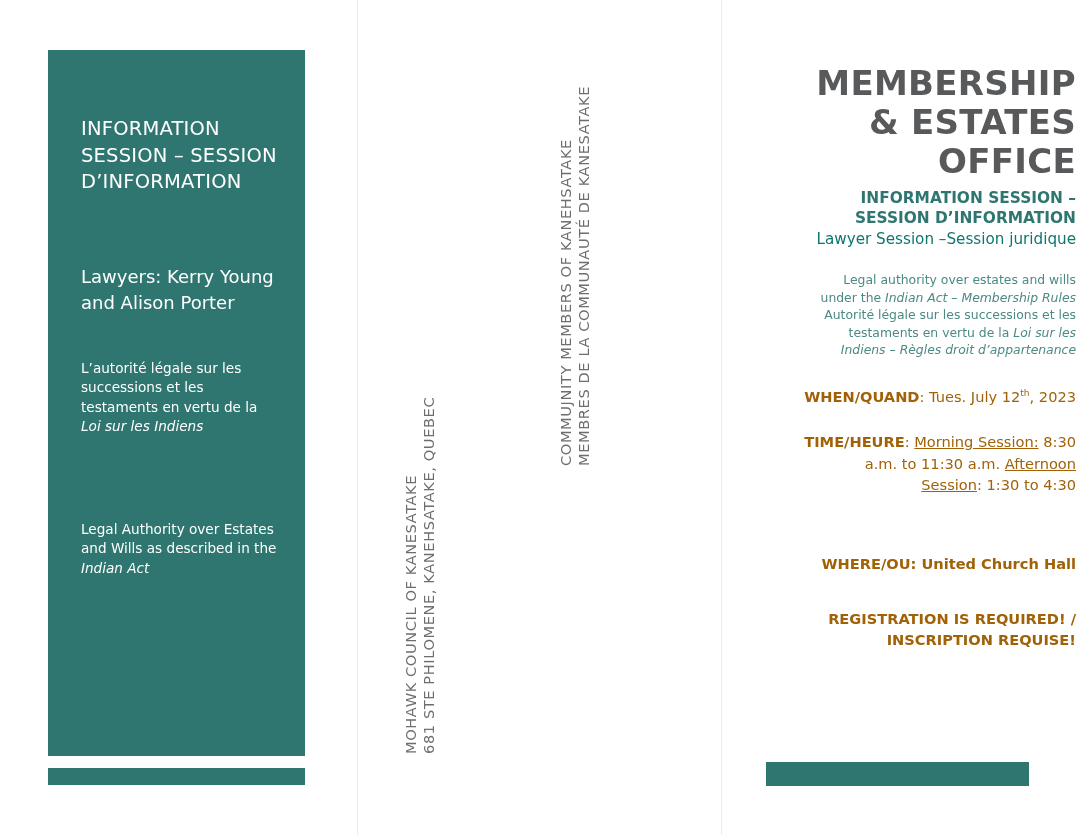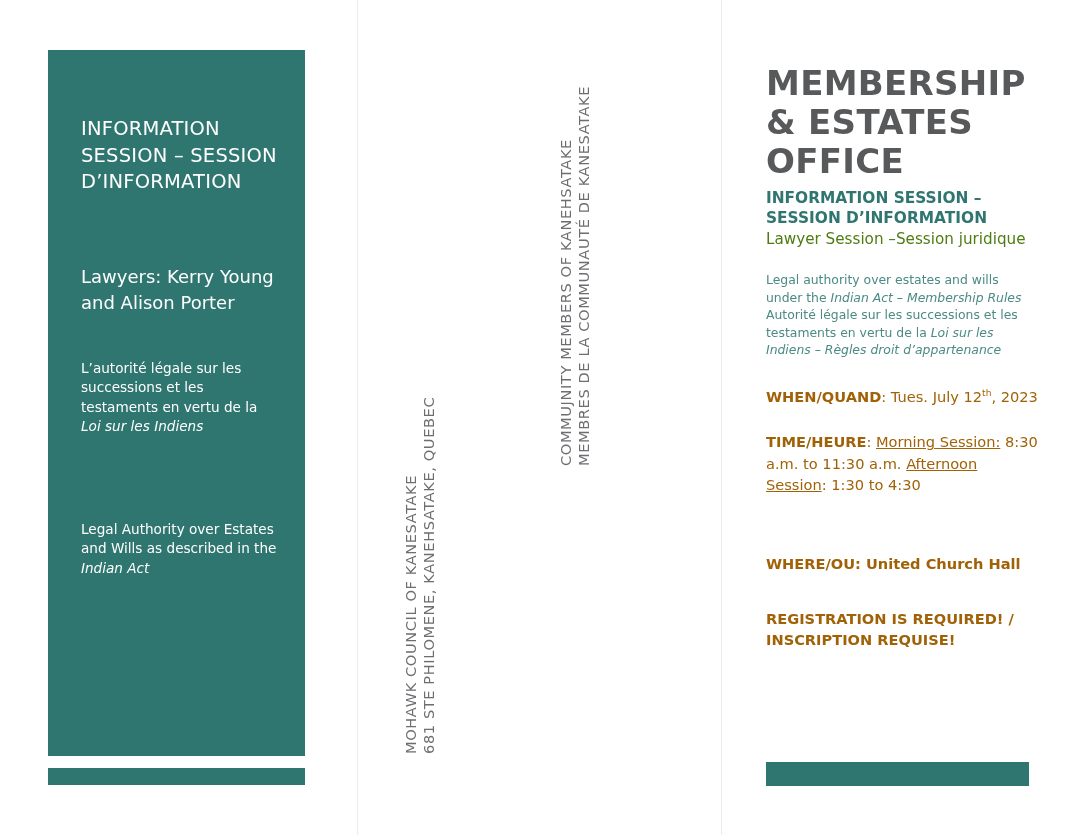--- a/index.html
+++ b/index.html
@@ -98,41 +98,42 @@
   
   .vtext-a { left: 200px; top: 466px; }
   .vtext-b { left: 218px; top: 466px; }
   
   .vtext-c { left: 45px;  top: 754px; }
   .vtext-d { left: 63px;  top: 754px; }
 
   
   .panel-right {
     position: absolute;
-    left: 766px;
+    left: 804px;
     top: 64px;
     width: 272px;
+    text-align: right;
   }
   .rp-title {
     color: #58595b;
     font-size: 34px;
     line-height: 39px;
     font-weight: 700;
     letter-spacing: 0.3px;
     margin: 0;
   }
   .rp-sub {
     color: #2f7670;
     font-size: 15.4px;
     line-height: 19.5px;
     font-weight: 700;
     margin: 8px 0 0 0;
   }
   .rp-sub2 {
-    color: #4d7c0f;
+    color: #0f766e;
     font-size: 15.2px;
     line-height: 20px;
     font-weight: 400;
     margin: 1px 0 0 0;
   }
   .rp-legal {
     color: #4b8a85;
     font-size: 12.4px;
     line-height: 17.6px;
     font-weight: 400;

